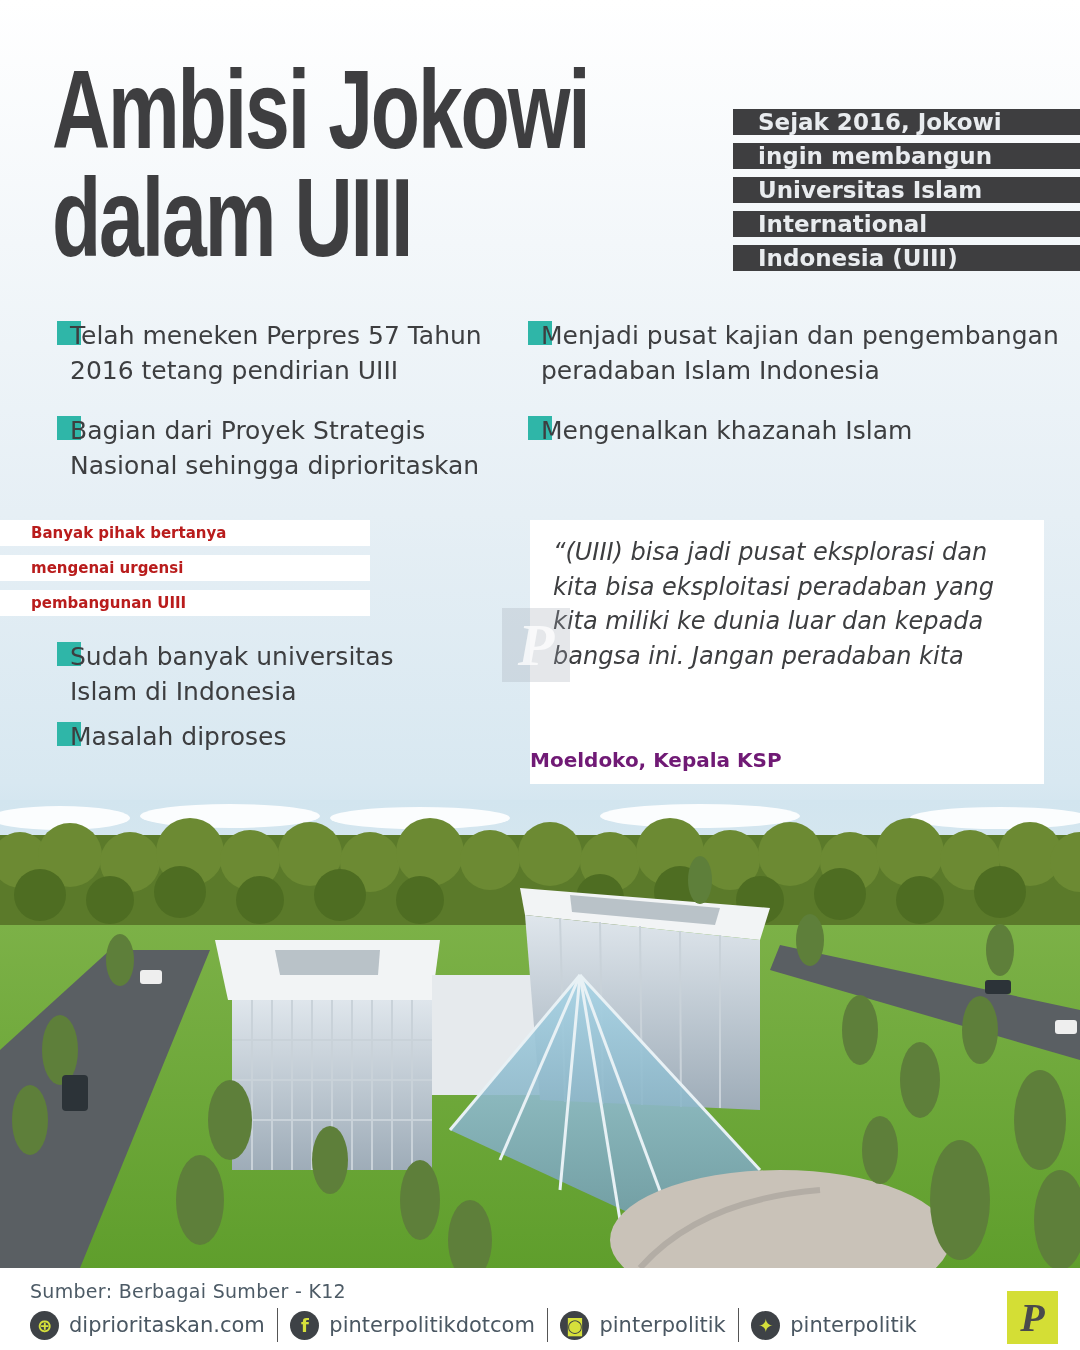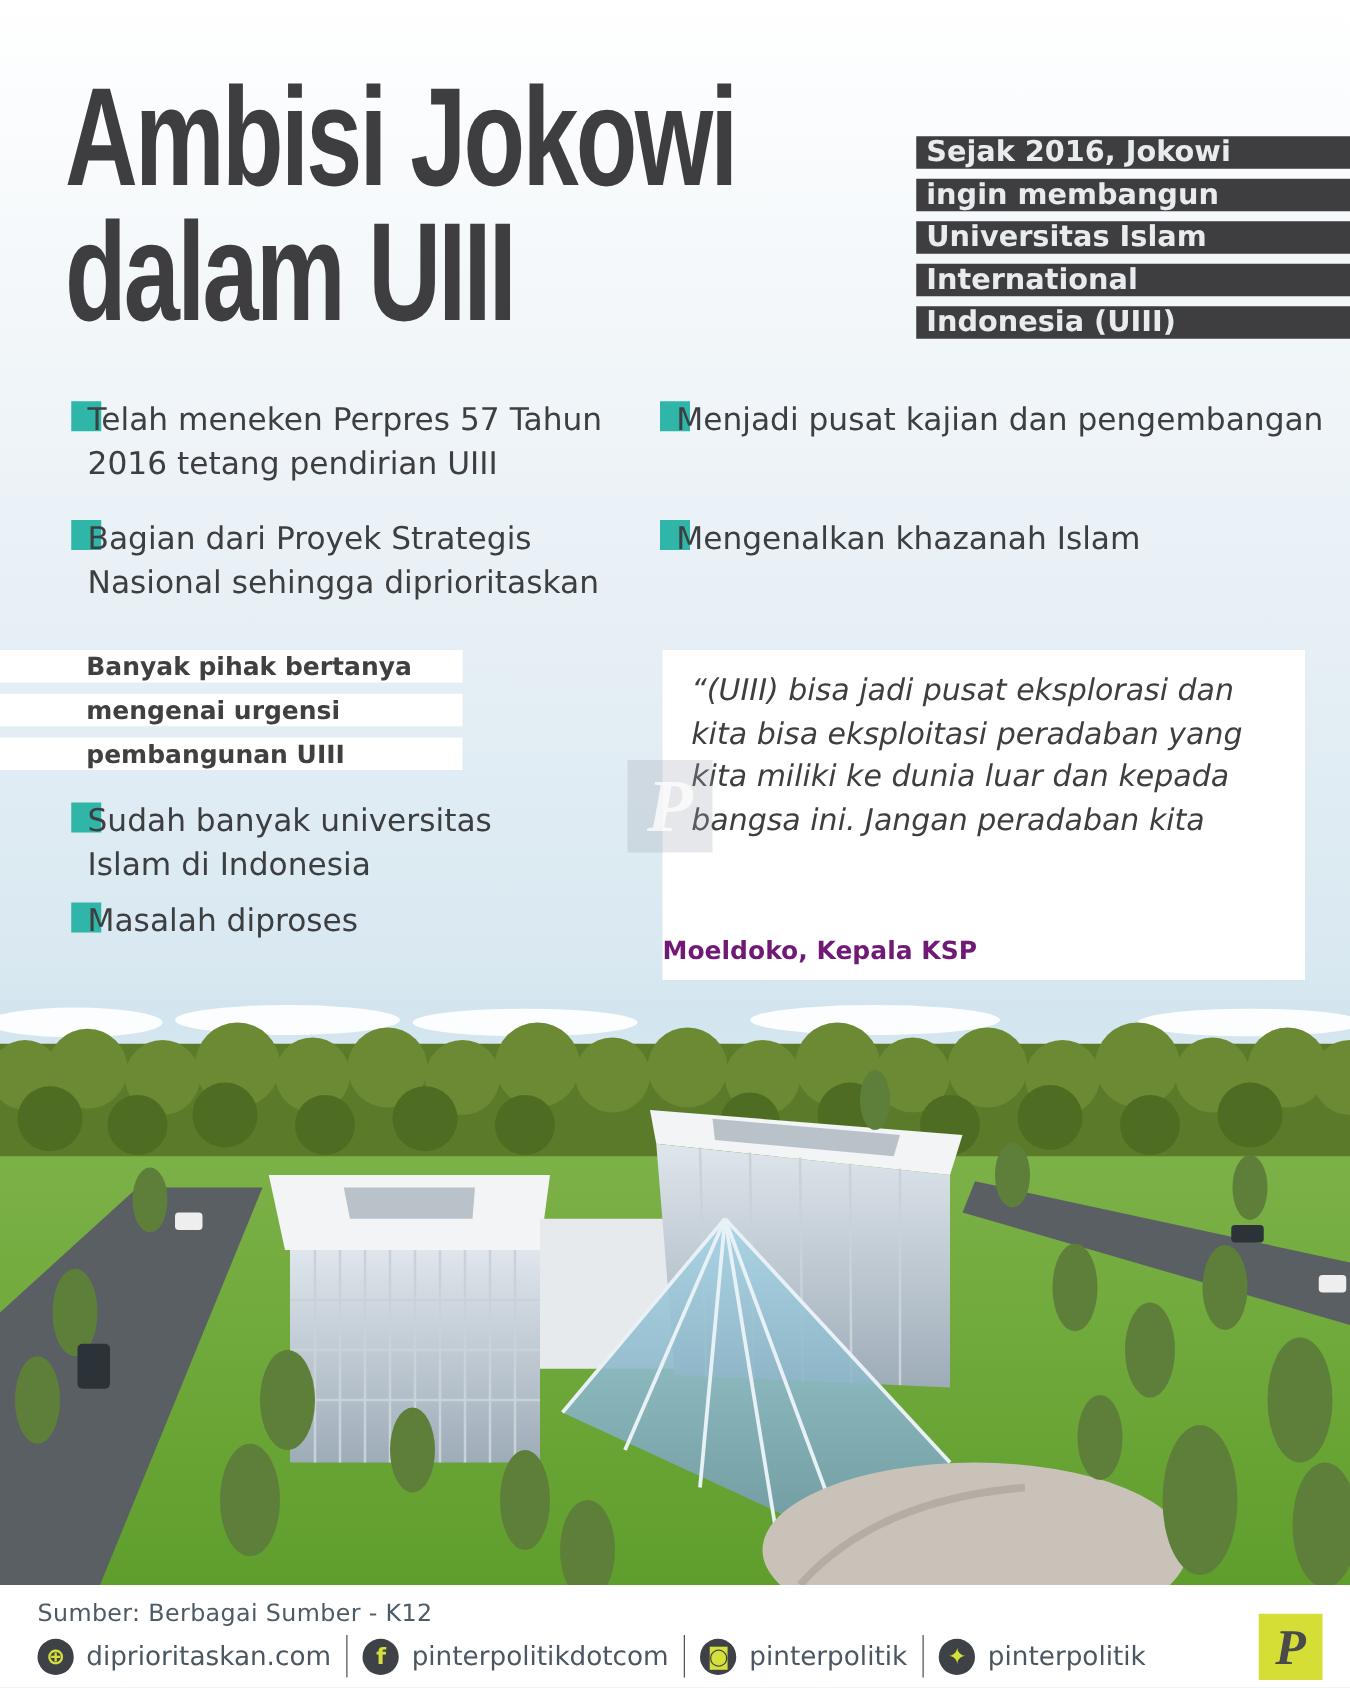--- a/index.html
+++ b/index.html
@@ -22,39 +22,39 @@
     white-space: nowrap;
   }
   .title span { display: block; }
 
   
   .intro { position: absolute; left: 733px; top: 109px; width: 347px; }
   .intro-line {
     display: block; height: 26px; margin-bottom: 8px;
     background: #3e3e40; color: #e9ecef;
     font-family: "DejaVu Sans", sans-serif; font-weight: 700;
-    font-size: 23px; line-height: 26px; padding-left: 8px;
+    font-size: 23px; line-height: 26px; padding-left: 25px;
     white-space: nowrap; overflow: hidden;
   }
 
   
   .bullet { position: absolute; font-size: 25px; line-height: 35px; color: #3d3e40; }
   .bullet .sq {
     position: absolute; left: -13px; top: 3px; width: 24px; height: 24px;
     background: #2fb6a8;
   }
   .bullet .txt { position: relative; display: block; }
 
   
   .question { position: absolute; left: 0; top: 520px; }
   .q-line {
     display: block; width: 370px; height: 26px; margin-bottom: 9px;
-    background: #ffffff; color: #404040;
-    font-weight: 700; font-size: 20px; line-height: 26px;
-    padding-left: 69px; white-space: nowrap;
+    background: #ffffff; color: #b91c1c;
+    font-weight: 700; font-size: 15px; line-height: 26px;
+    padding-left: 31px; white-space: nowrap;
   }
 
   
   .quote-box {
     position: absolute; left: 530px; top: 520px; width: 514px; height: 264px;
     background: #ffffff;
   }
   .quote-text {
     position: absolute; left: 23px; top: 15px; width: 480px;
     font-style: italic; font-size: 24px; line-height: 34.5px; color: #3d3e40;
@@ -122,20 +122,21 @@
 </div>
 <div class="bullet" style="left:70px; top:413px;">
   <span class="sq"></span>
   <span class="txt">Bagian dari Proyek Strategis</span>
   <span class="txt">Nasional sehingga diprioritaskan</span>
 </div>
 
 <div class="bullet" style="left:541px; top:318px;">
   <span class="sq"></span>
   <span class="txt">Menjadi pusat kajian dan pengembangan</span>
+  <span class="txt">peradaban Islam Indonesia</span>
 </div>
 <div class="bullet" style="left:541px; top:413px;">
   <span class="sq"></span>
   <span class="txt">Mengenalkan khazanah Islam</span>
 </div>
 
 <div class="question">
   <span class="q-line">Banyak pihak bertanya</span>
   <span class="q-line">mengenai urgensi</span>
   <span class="q-line">pembangunan UIII</span>

